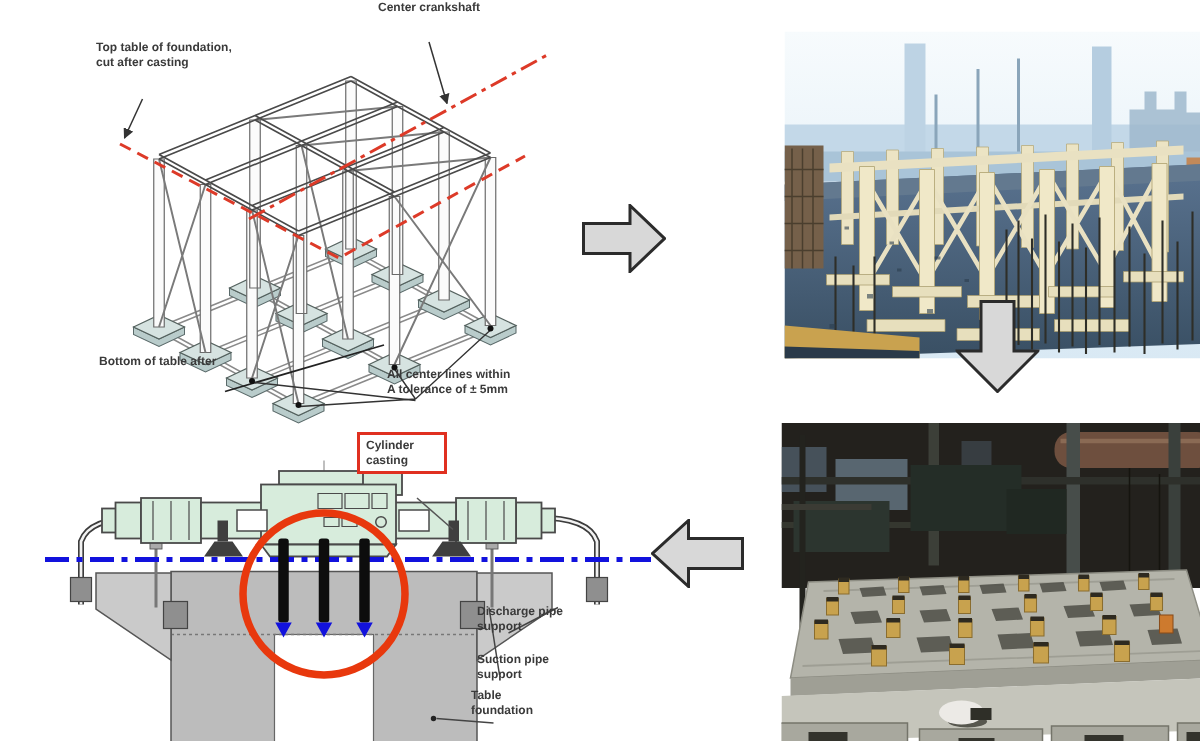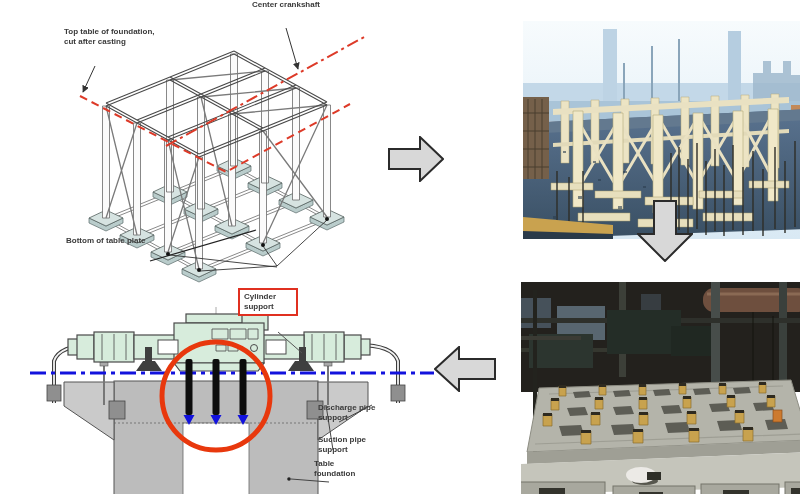--- a/index.html
+++ b/index.html
@@ -61,21 +61,23 @@
       <g fill="#111">
         <circle cx="311" cy="203" r="2"></circle>
           <circle cx="247" cy="229" r="2"></circle>
         <circle cx="183" cy="254" r="2"></circle>
           <circle cx="152" cy="238" r="2"></circle>
       </g>
     </svg>
     <div class="lbl" style="left:252px;top:0;">Center crankshaft</div>
     <div class="lbl" style="left:64px;top:27px;width:98px;">Top table of foundation,
 cut after casting</div>
-    <div class="lbl" style="left:66px;top:236px;">Bottom of table plate</div>
+    <div class="lbl" style="left:66px;top:236px;">Bottom of table after</div>
+    <div class="lbl" style="left:258px;top:245px;width:95px;">All center lines within
+A tolerance of ± 5mm</div>
   </section>
 
   <section id="machine-panel" style="left:0;top:285px;width:440px;height:209px;">
     <svg width="440" height="209" viewBox="0 0 440 209">
 
       <path stroke="#aaa" stroke-width="1" stroke-dasharray="7 3 2 3" d="M200,6V206"></path>
 
       <rect x="88" y="202" width="344" height="6" fill="#dcdcdc"></rect>
 
       <rect x="98" y="80" width="204" height="122" fill="#bcbcbc" stroke="#555" stroke-width="1"></rect>
@@ -139,21 +141,21 @@
 
       <circle cx="200" cy="95" r="54" fill="none" stroke="#e8380d" stroke-width="5"></circle>
 
       <path stroke="#555" stroke-width="1" fill="none" d="M262,31L286,52"></path>
       <path stroke="#444" stroke-width="1" fill="none" d="M356,104L323,121"></path>
       <path stroke="#444" stroke-width="1" fill="none" d="M310,104L317,149"></path>
       <path stroke="#444" stroke-width="1" fill="none" d="M313,181L275,178"></path>
       <circle cx="273" cy="178" r="1.8" fill="#222"></circle>
     </svg>
     <div class="lbl red-box" style="left:238px;top:3px;width:48px;">Cylinder
-support</div>
+casting</div>
     <div class="lbl" style="left:318px;top:118px;">Discharge pipe
 support</div>
     <div class="lbl" style="left:318px;top:150px;">Suction pipe
 support</div>
     <div class="lbl" style="left:314px;top:174px;">Table
 foundation</div>
   </section>
 
   <figure id="photo-top" style="left:507px;top:5px;width:286px;height:218px;">
     <svg width="286" height="218" viewBox="0 0 286 218">

